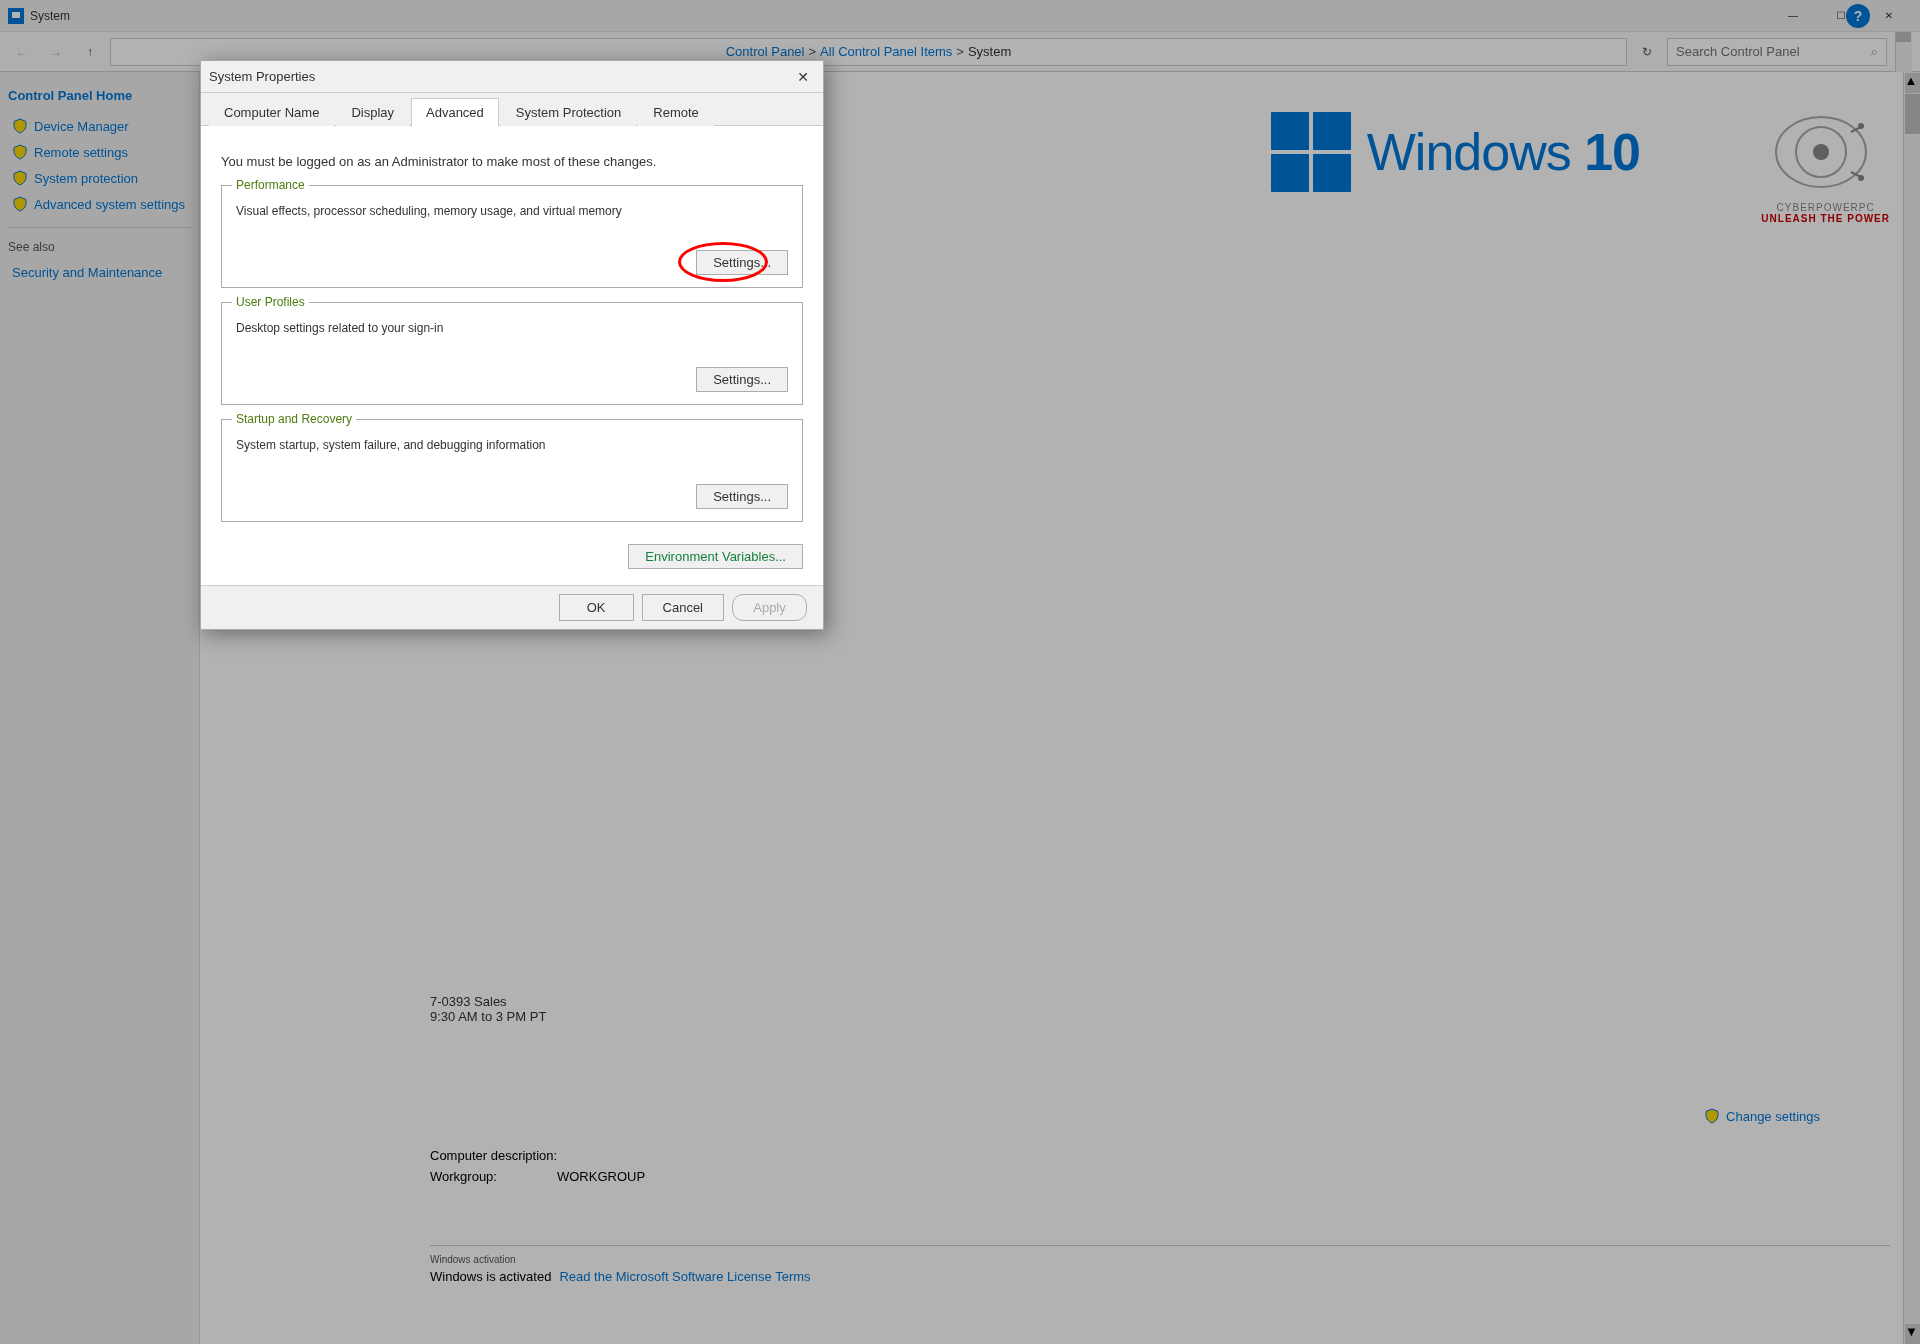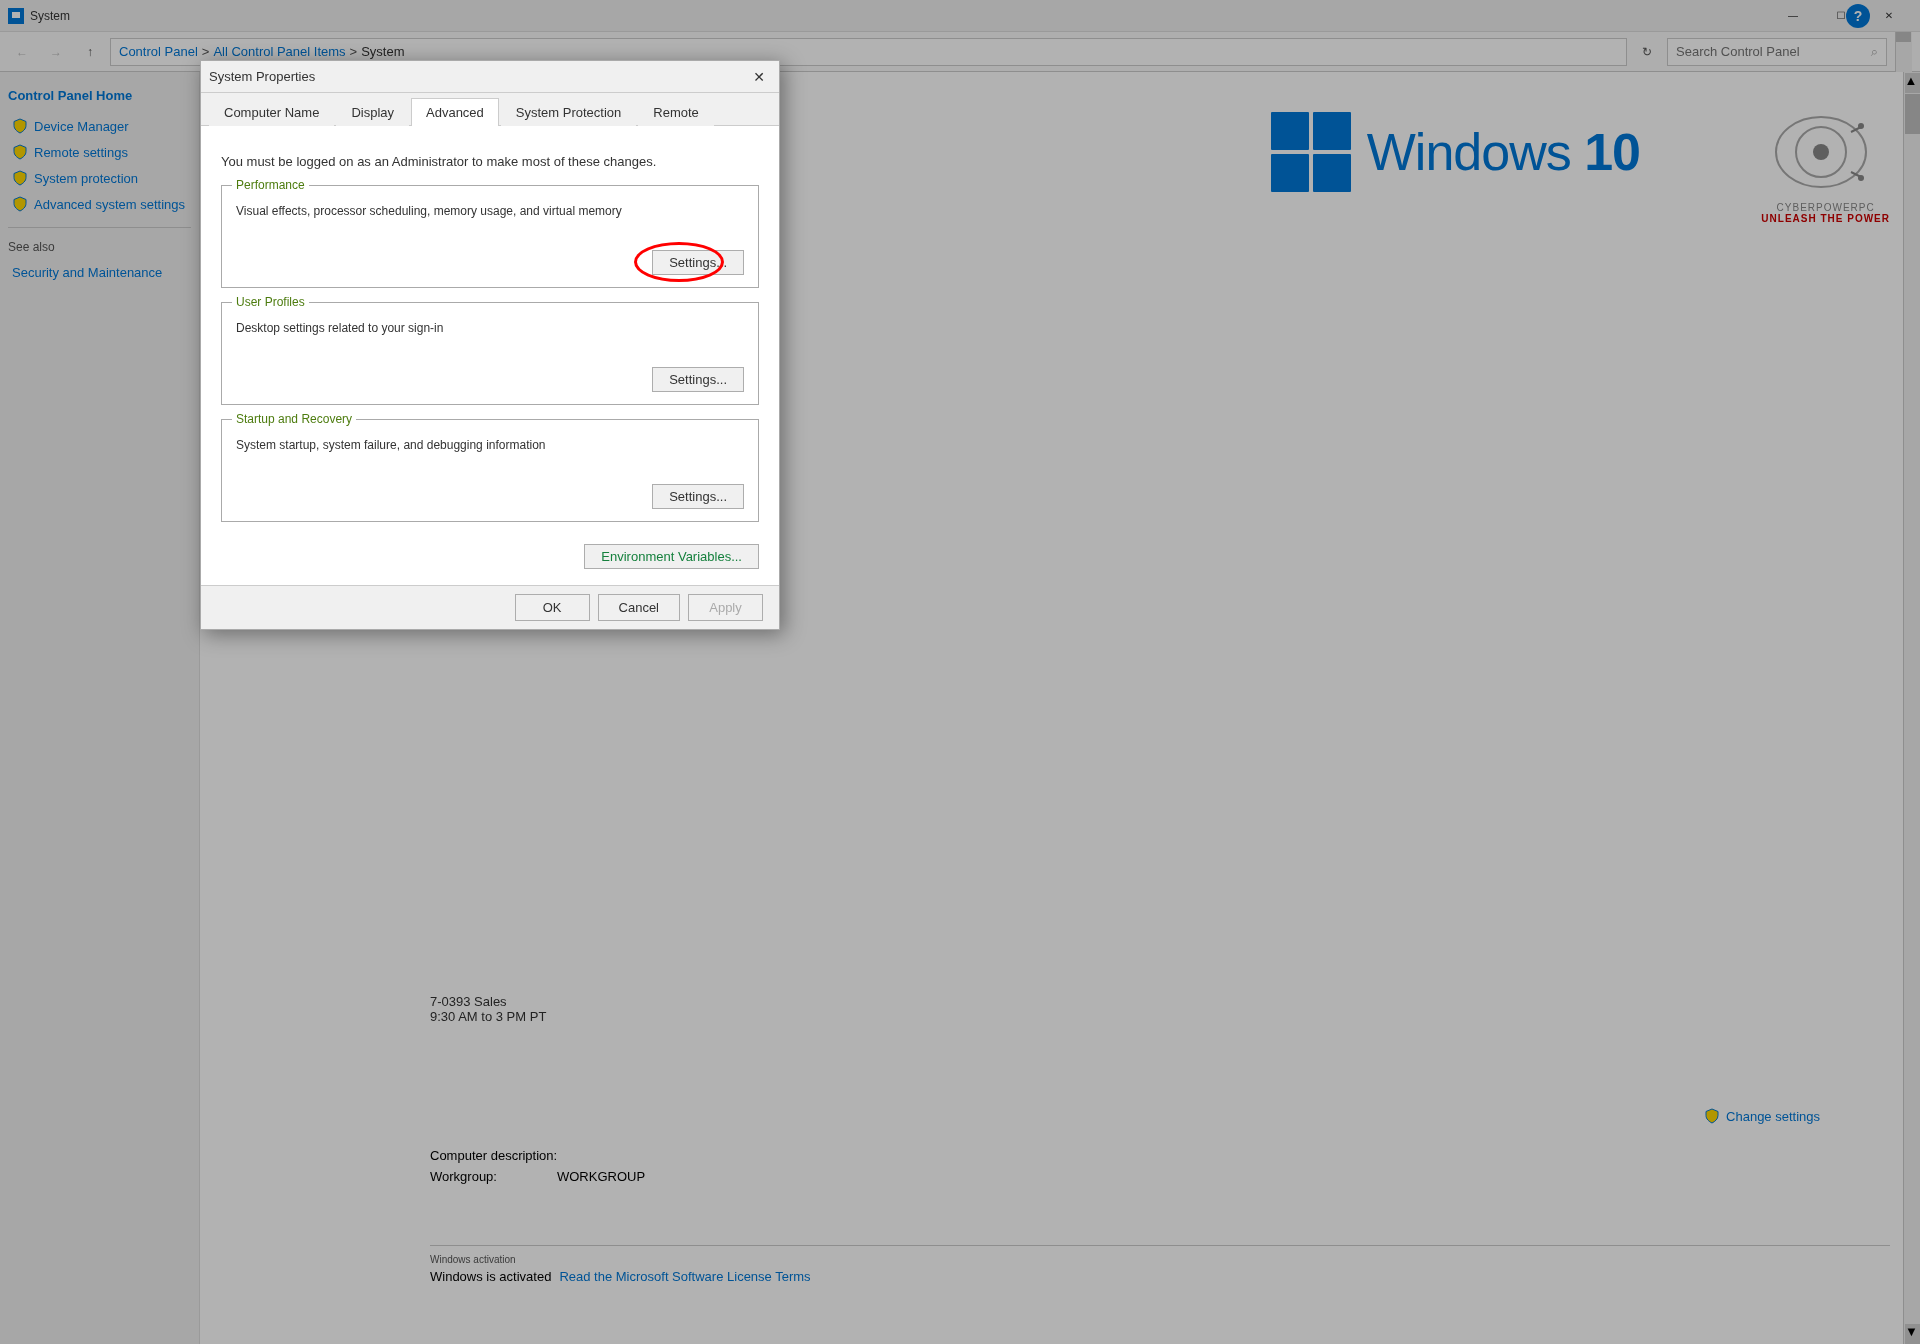--- a/index.html
+++ b/index.html
@@ -81,20 +81,21 @@
     .breadcrumb-bar {
       flex: 1;
       height: 28px;
       border: 1px solid #ccc;
       background: white;
       display: flex;
       align-items: center;
       padding: 0 8px;
       font-size: 13px;
       color: #0078d7;
+      justify-content: center;
     }
     .breadcrumb-separator {
       color: #555;
       margin: 0 4px;
     }
     .search-box {
       width: 220px;
       height: 28px;
       border: 1px solid #ccc;
       background: white;
@@ -277,21 +278,21 @@
       z-index: 100;
       display: flex;
       align-items: flex-start;
       justify-content: flex-start;
       padding-top: 60px;
       padding-left: 200px;
     }
 
     
     .dialog {
-      width: 580px;
+      width: 624px;
       background: #f0f0f0;
       border: 1px solid #aaa;
       box-shadow: 4px 4px 20px rgba(0,0,0,0.4);
     }
     .dialog-titlebar {
       background: #f0f0f0;
       height: 32px;
       display: flex;
       align-items: center;
       padding: 0 8px;
@@ -431,20 +432,21 @@
       font-size: 13px;
       border: 1px solid #adadad;
       background: #f0f0f0;
       cursor: pointer;
       min-width: 75px;
       color: #333;
     }
     .footer-btn.disabled {
       color: #aaa;
       cursor: default;
+      border-radius: 11px;
     }
 
     
     .sales-info {
       position: absolute;
       bottom: 320px;
       left: 230px;
       font-size: 13px;
       color: #333;
     }

